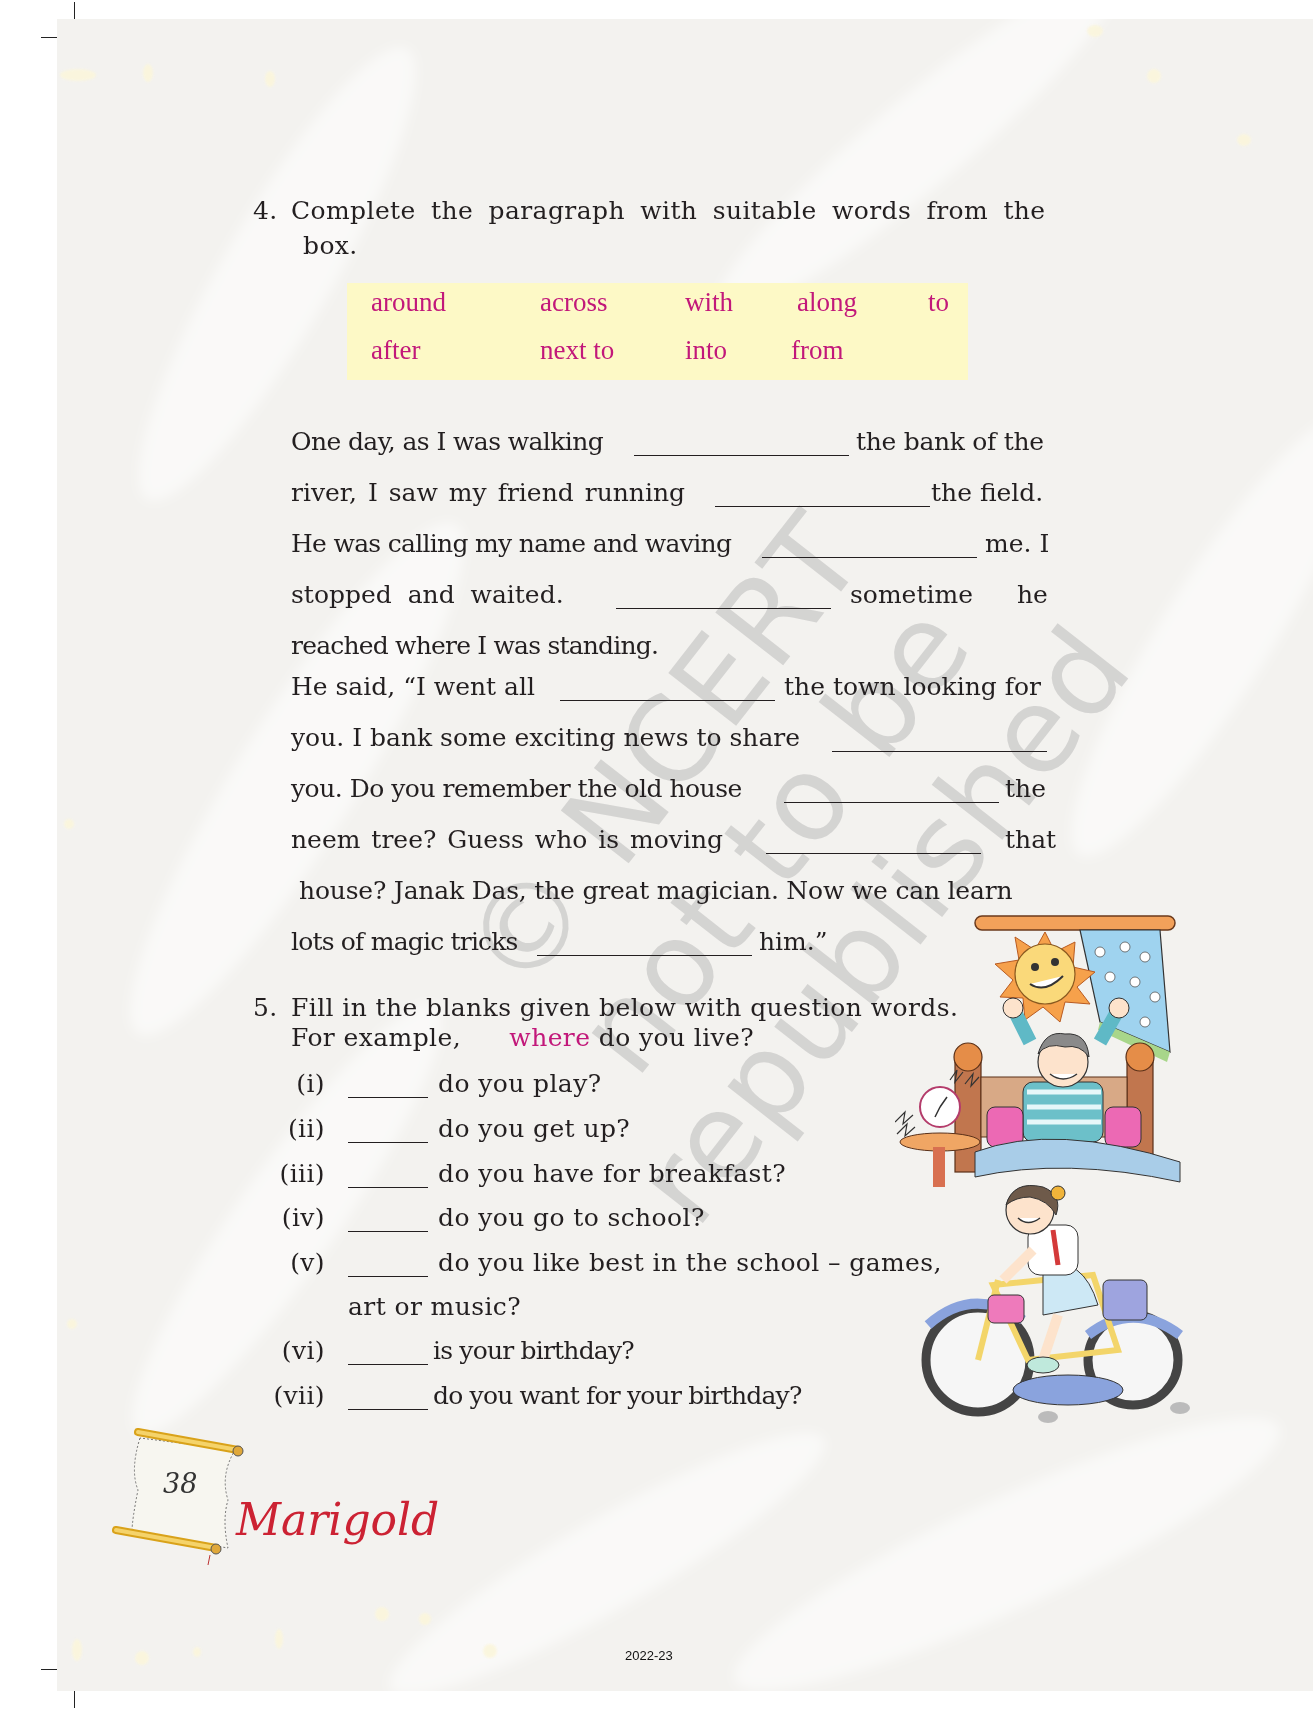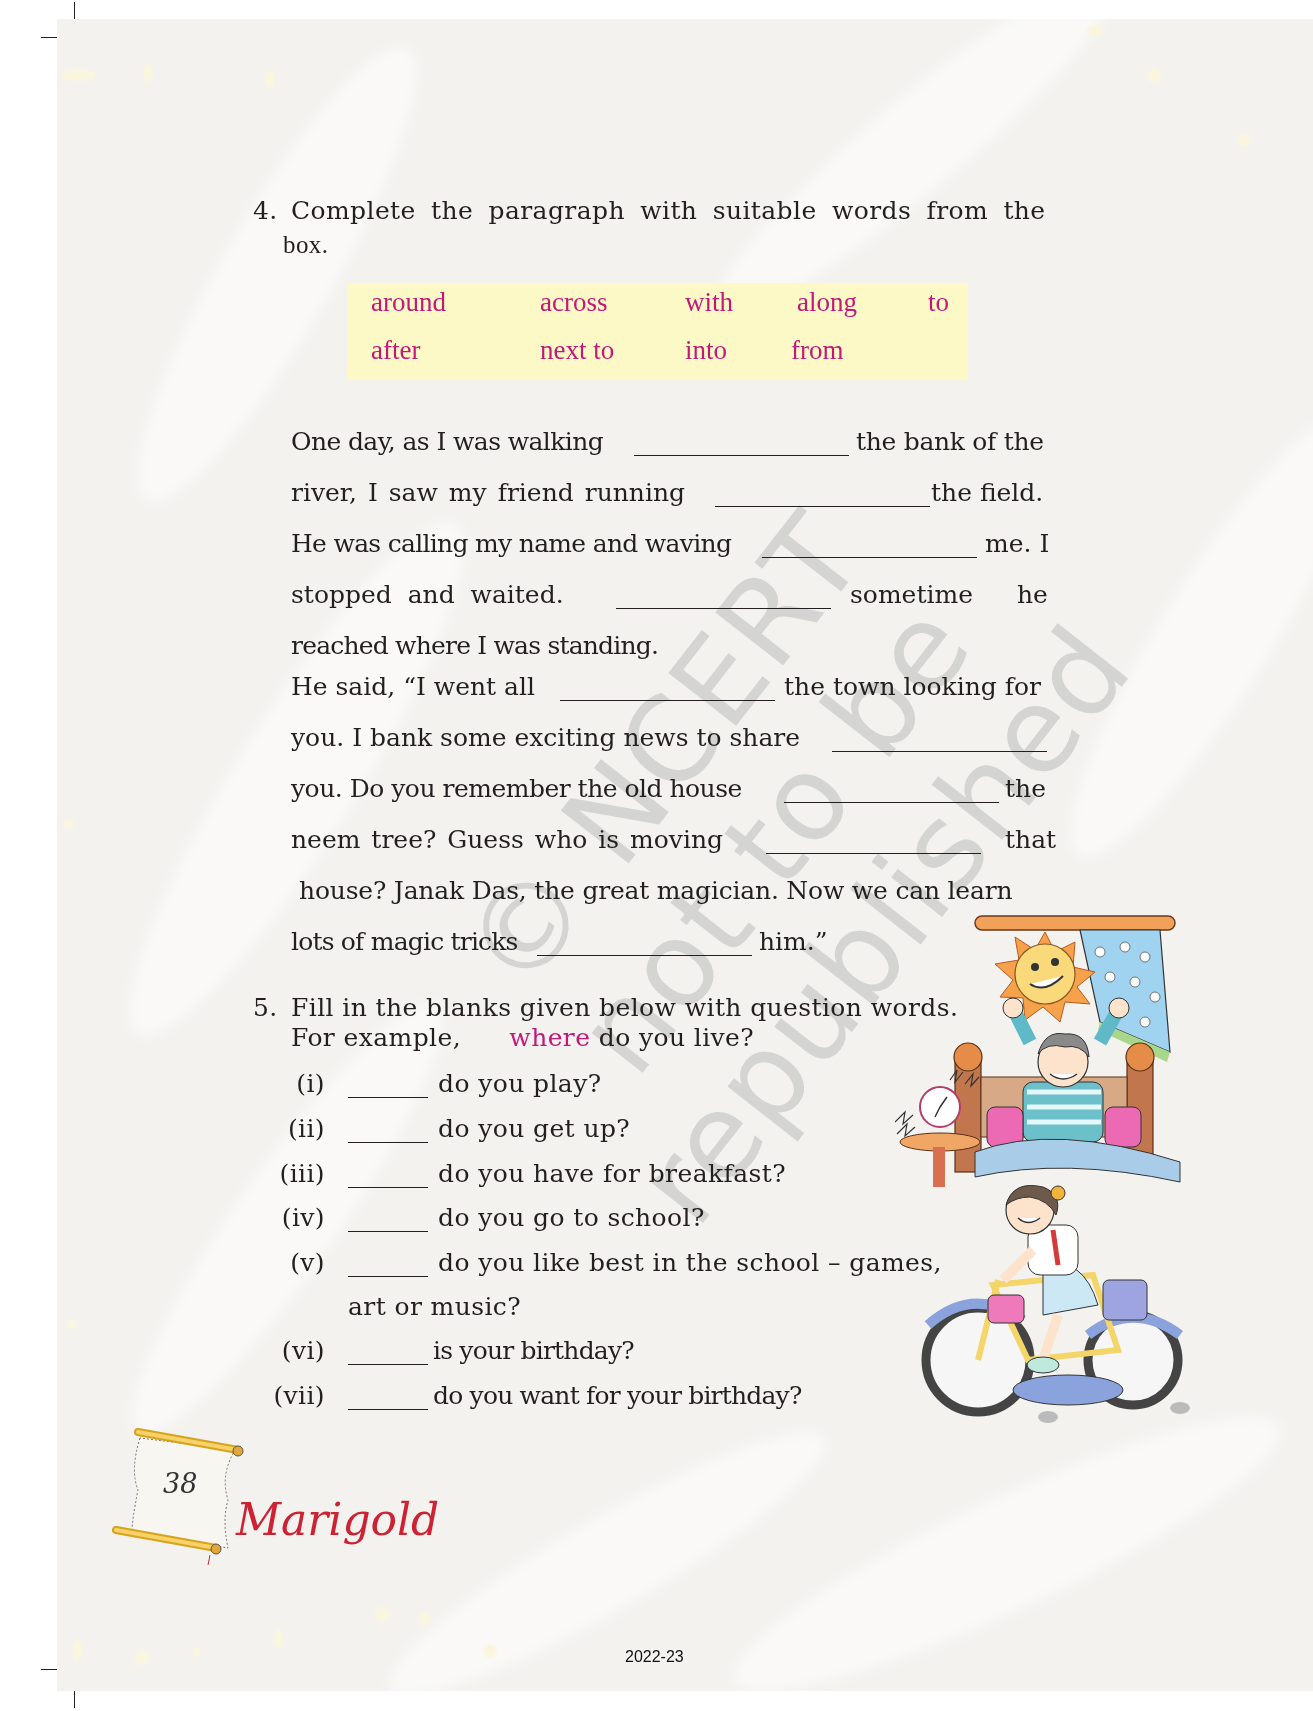--- a/index.html
+++ b/index.html
@@ -32,21 +32,21 @@
   .pink { color: #c2187a; margin-left: 40px; }
 
   .watermark {
     position: absolute; left: 200px; top: 640px; width: 1100px; height: 360px;
     transform: rotate(-52deg); transform-origin: center;
     font-family: "DejaVu Sans", "Liberation Sans", sans-serif;
     color: rgba(175,175,175,0.45); font-size: 118px; line-height: 140px; text-align: center;
     pointer-events: none; letter-spacing: 2px;
   }
 
-  .footer-year { position: absolute; left: 625px; top: 1648px; font-family: "Liberation Sans", sans-serif; font-size: 16px; color: #111; }
+  .footer-year { position: absolute; left: 625px; top: 1648px; font-family: "Liberation Sans", sans-serif; font-size: 13px; color: #111; }
   .marigold { position: absolute; left: 236px; top: 1494px; font-family: "DejaVu Serif", serif; font-style: italic; font-size: 44px; color: #cc2233; }
   .page-num { position: absolute; left: 163px; top: 1468px; font-family: "DejaVu Serif", serif; font-style: italic; font-size: 27px; color: #333; }
 </style>
 </head>
 <body>
 
 <div class="crop" style="left:74px;top:2px;width:1px;height:17px;"></div>
 <div class="crop" style="left:41px;top:37px;width:17px;height:1px;"></div>
 <div class="crop" style="left:41px;top:1669px;width:17px;height:1px;"></div>
 <div class="crop" style="left:74px;top:1691px;width:1px;height:17px;"></div>
@@ -77,21 +77,21 @@
 </div>
 
 <div class="watermark">
   <div>© NCERT</div>
   <div>not to be republished</div>
 </div>
 
 <section>
   <span class="abs q-text" style="left:253px;top:196px;">4.</span>
   <span class="abs q-text" style="left:291px;top:196px;word-spacing:7px;">Complete the paragraph with suitable words from the</span>
-  <span class="abs q-text" style="left:283px;top:231px;font-family:Liberation Serif, serif;">box.</span>
+  <span class="abs q-text" style="left:303px;top:231px;">box.</span>
 
   <div class="word-box">
     <span class="wb-word" style="left:24px;top:4px;">around</span>
     <span class="wb-word" style="left:193px;top:4px;">across</span>
     <span class="wb-word" style="left:338px;top:4px;">with</span>
     <span class="wb-word" style="left:450px;top:4px;">along</span>
     <span class="wb-word" style="left:581px;top:4px;">to</span>
     <span class="wb-word" style="left:24px;top:52px;">after</span>
     <span class="wb-word" style="left:193px;top:52px;">next to</span>
     <span class="wb-word" style="left:338px;top:52px;">into</span>

